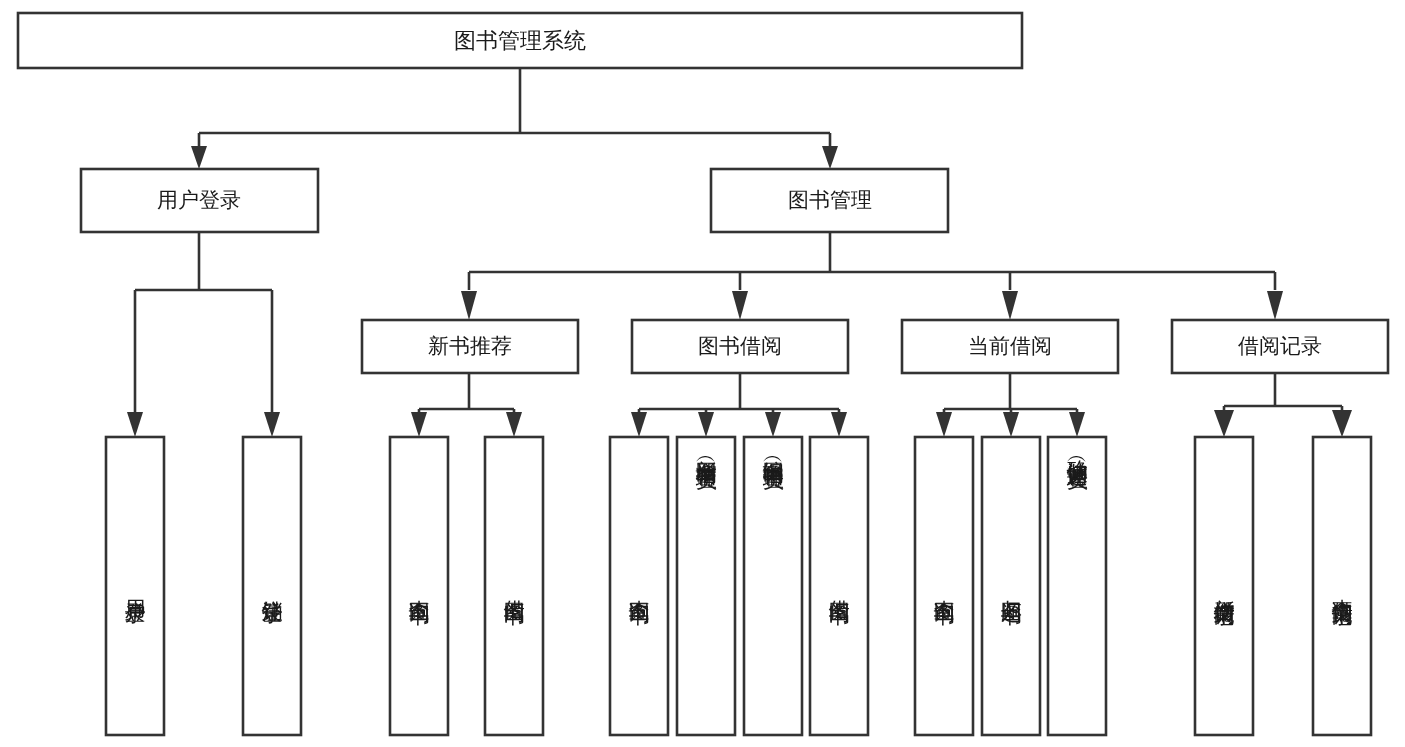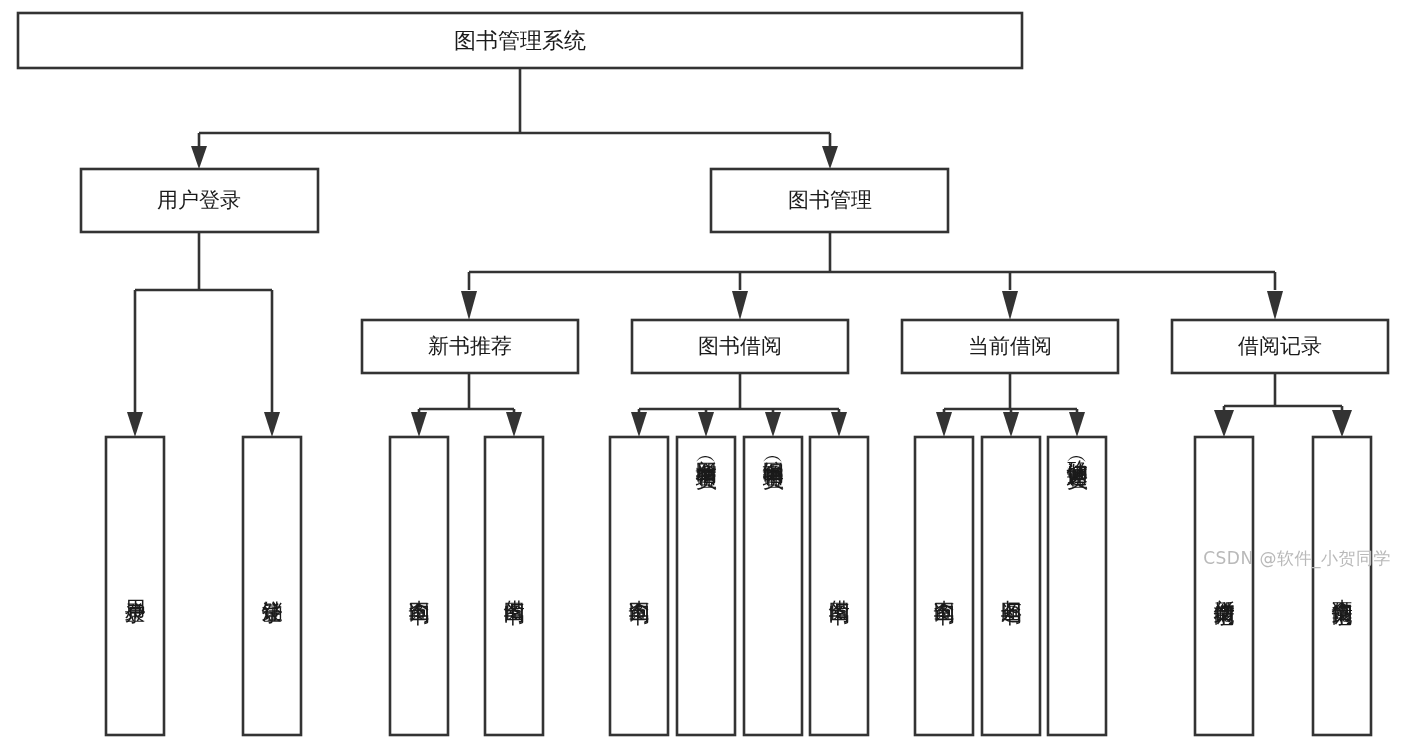--- a/index.html
+++ b/index.html
@@ -221,14 +221,13 @@
   <div class="vlabel" style="left:744px; top:443px; width:58px; height:292px; justify-content:flex-start;">编辑图书（管理员）</div>
   <div class="vlabel" style="left:810px; top:437px; width:58px; height:298px; justify-content:center;">借阅图书</div>
 
   <div class="vlabel" style="left:915px; top:437px; width:58px; height:298px; justify-content:center;">查询图书</div>
   <div class="vlabel" style="left:982px; top:437px; width:58px; height:298px; justify-content:center;">归还图书</div>
   <div class="vlabel" style="left:1048px; top:443px; width:58px; height:292px; justify-content:flex-start;">确认归还（管理员）</div>
 
   <div class="vlabel" style="left:1195px; top:437px; width:58px; height:298px; justify-content:center;">新增借阅记录</div>
   <div class="vlabel" style="left:1313px; top:437px; width:58px; height:298px; justify-content:center;">查询借阅记录</div>
 
-  <div class="watermark">CSDN @软件_小贺同学</div>
 </div>
 
 </body></html>

